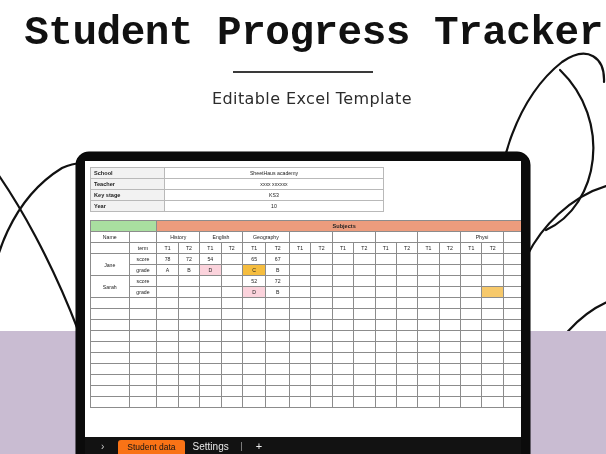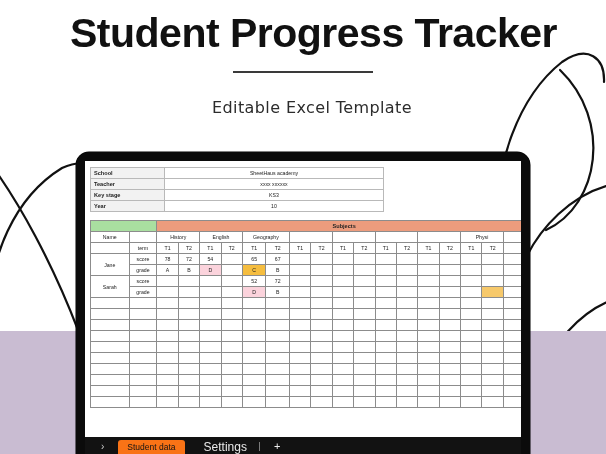--- a/index.html
+++ b/index.html
@@ -18,36 +18,36 @@
     position: absolute; left: 0; top: 331px; width: 606px; height: 123px;
     background: #c9bcd2;
   }
 
   
   #title-block {
     position: absolute; left: 0; top: 0; width: 606px; text-align: center;
     z-index: 5;
   }
   #page-title {
-    font-family: Liberation Sans, sans-serif;
+    font-family: Liberation Mono, monospace;
     font-weight: bold;
     font-size: 41px;
     letter-spacing: -0.5px;
     color: #111111;
     margin: 12px 0 0 0;
     line-height: 1.05;
     padding-left: 21px;
   }
   #title-rule {
     width: 140px; height: 2px; background: #3a3a3a;
     margin: 16px auto 0 auto;
   }
   #subtitle {
     font-family: "DejaVu Sans", sans-serif;
-    font-size: 16px; color: #2c2c2c; margin-top: 25px; letter-spacing: 0.4px; padding-left: 18px;
+    font-size: 16px; color: #2c2c2c; margin-top: 16px; letter-spacing: 0.4px; padding-left: 18px;
   }
 
   
   #laptop {
     position: absolute; left: 76px; top: 152px;
     width: 454px; height: 302px;
     background: #0b0b0b;
     border-radius: 13px 13px 0 0;
     padding: 9px 9px 0 9px;
     z-index: 6;
@@ -106,22 +106,22 @@
   td.orange-blank { background: #f7c96b; }
   td.empty { background: #fff; }
 
   
   #tab-bar {
     flex: 0 0 auto; height: 17px; background: #121212;
     display: flex; align-items: flex-end; padding-left: 10px;
     position: relative;
   }
   .tab {
-    font-size: 12px; color: #e9e9e9;
-    padding: 2px 8px 3px 19px; height: 14px;
+    font-size: 10px; color: #e9e9e9;
+    padding: 2px 8px 3px 8px; height: 14px;
     display: flex; align-items: center;
     font-family: "Liberation Sans", sans-serif;
   }
   .tab.chev { padding: 2px 14px 3px 6px; font-size: 10px; color:#cfcfcf; }
   .tab.active {
     background: #f97316; color: #141414;
     border-radius: 3px 3px 0 0; font-size: 8.5px;
     padding: 2px 9px 3px 9px;
   }
   .tab-sep { width: 1px; height: 9px; background: #7a7a7a; margin: 0 4px 3px 4px; }

